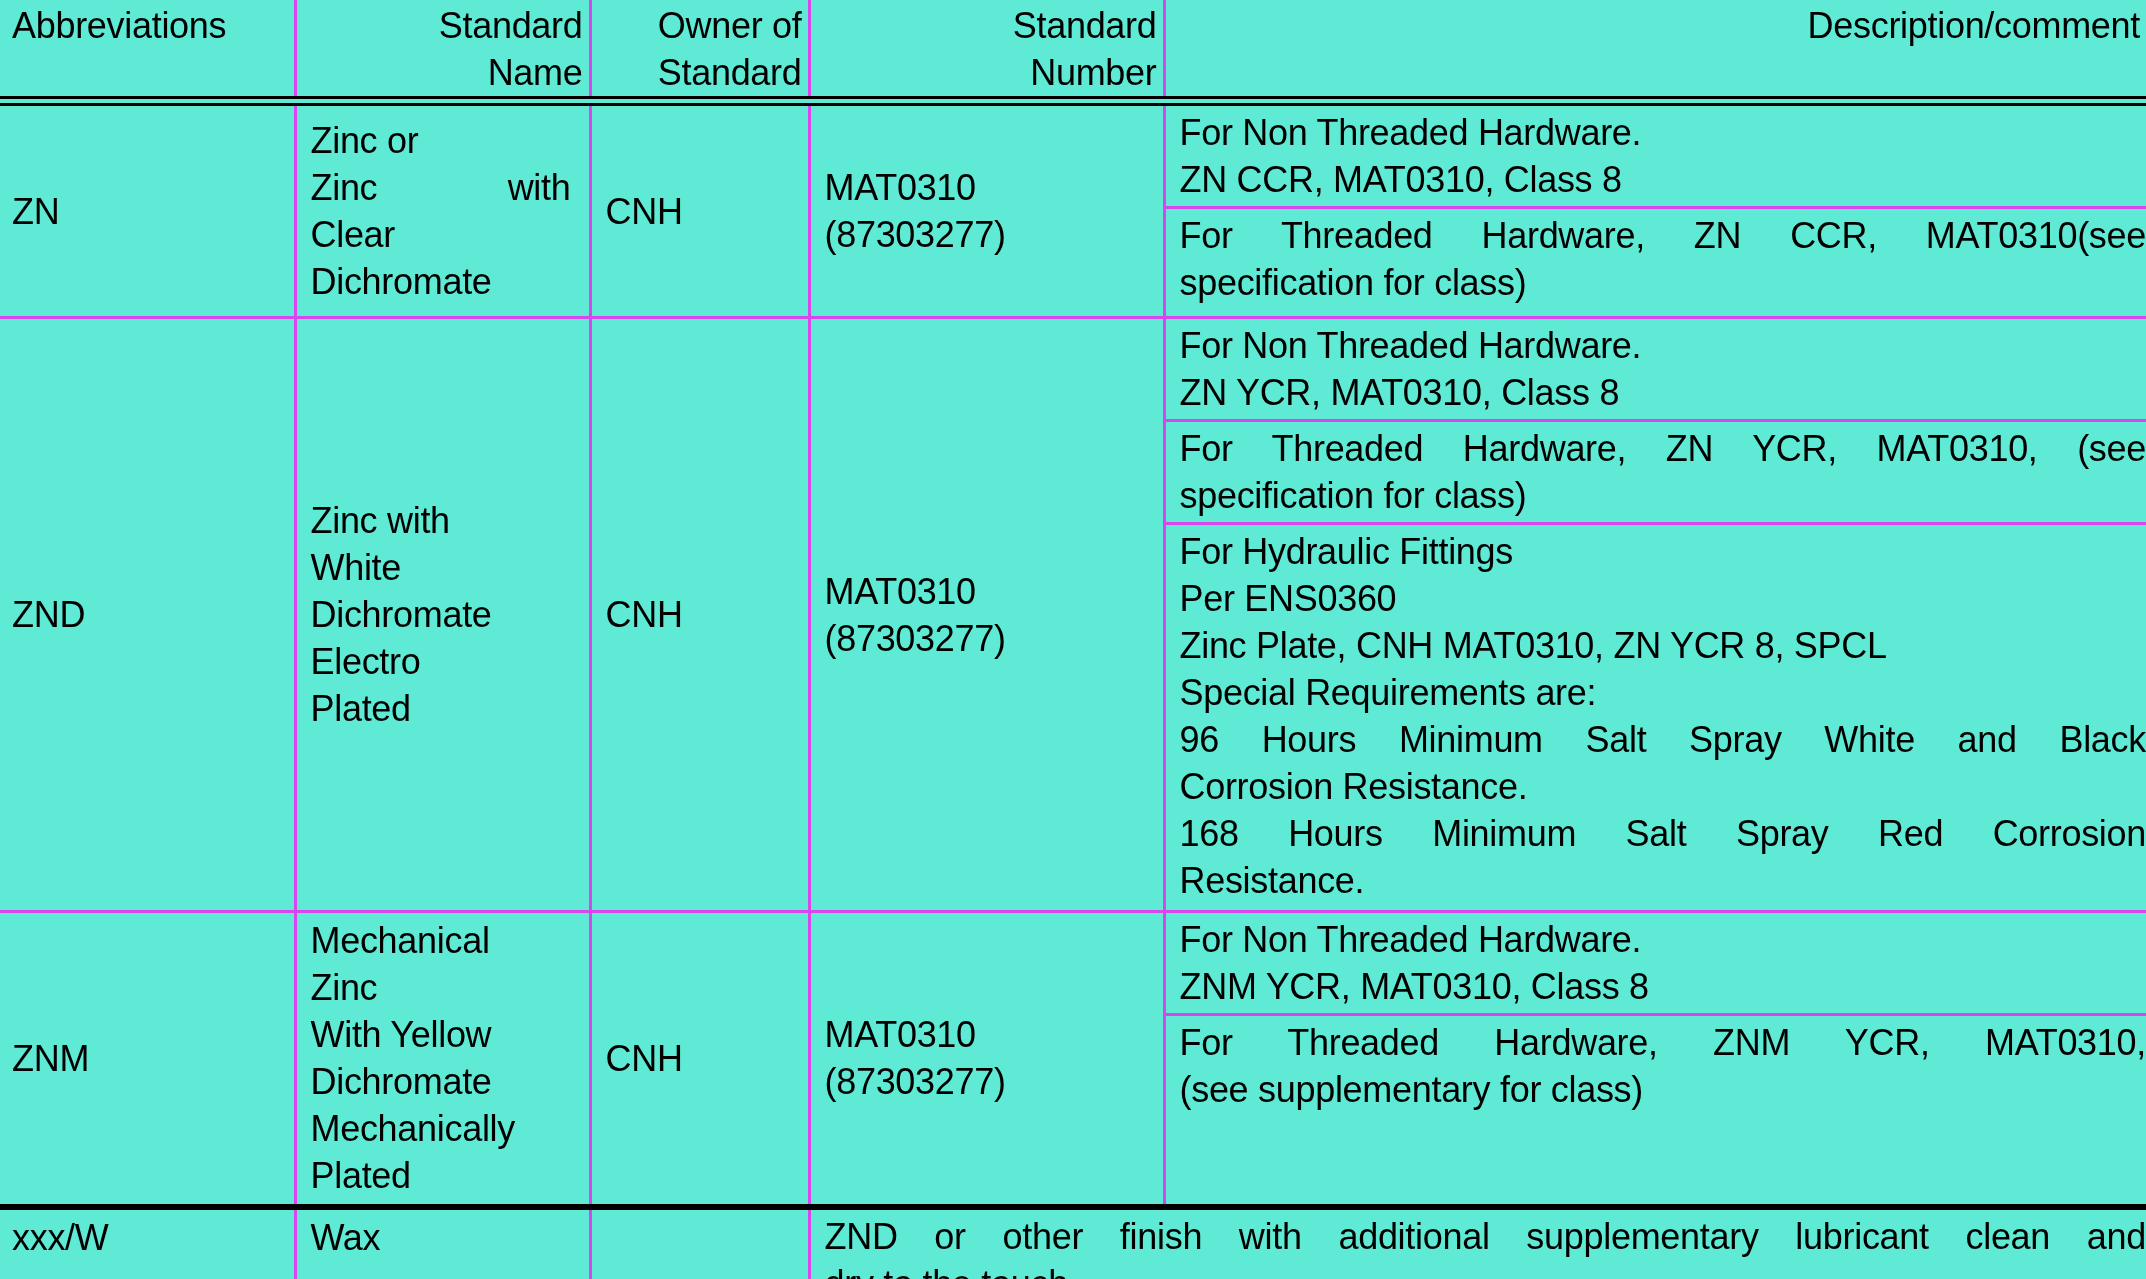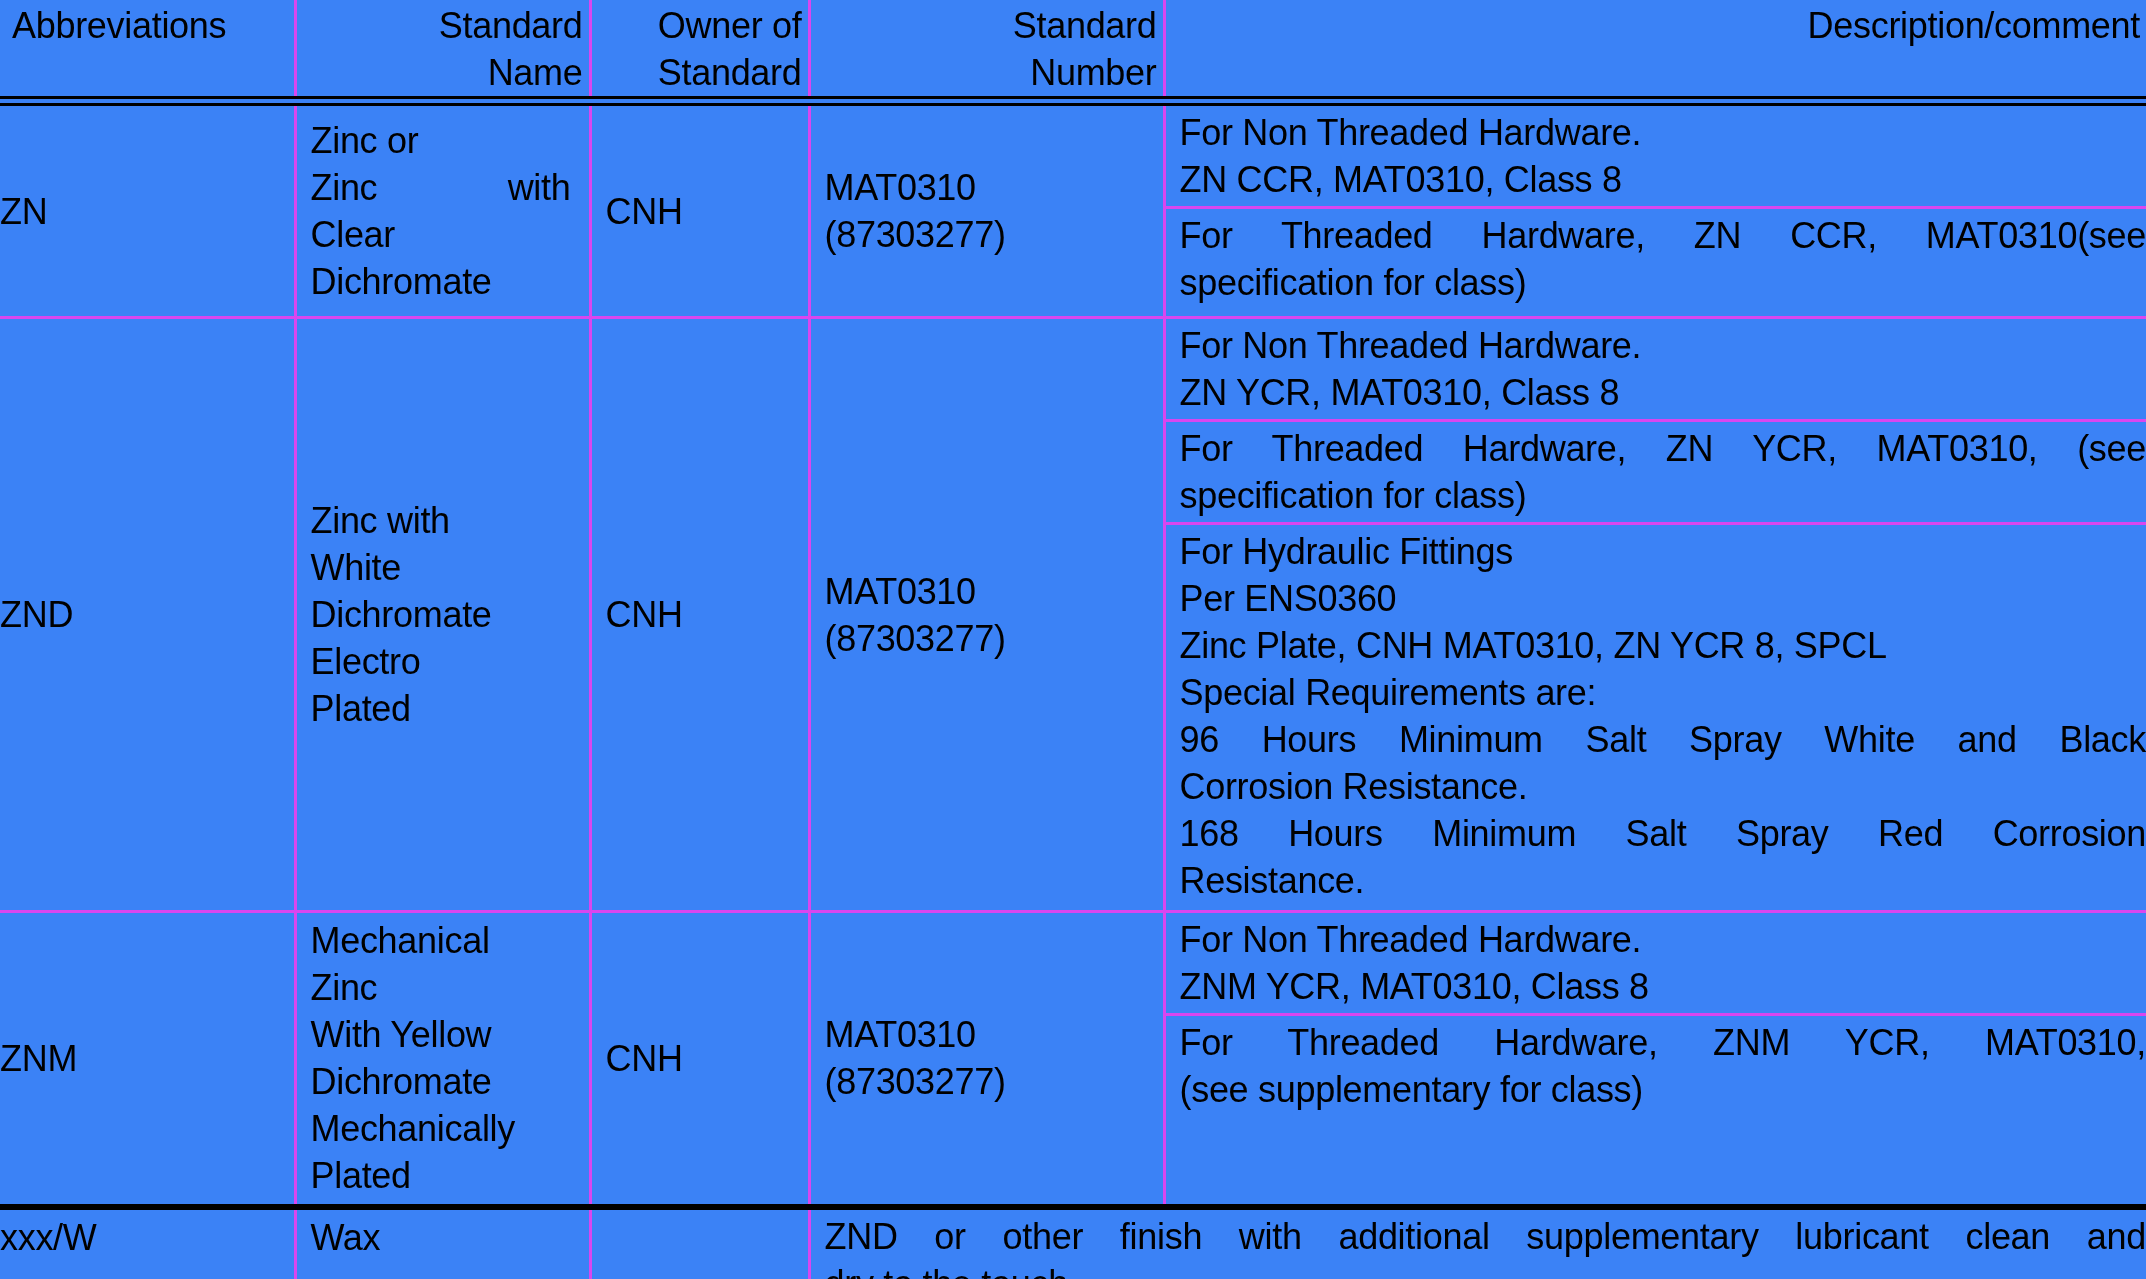--- a/index.html
+++ b/index.html
@@ -1,20 +1,20 @@
 <!DOCTYPE html>
 <html><head>
 <meta charset="utf-8">
 <style>
   html, body { margin: 0; padding: 0; background: #ffffff; }
   #page {
     width: 2146px;
     height: 1279px;
     overflow: hidden;
-    background: #3b82f6;
+    background: #5eead4;
     position: relative;
   }
   table {
     border-collapse: collapse;
     table-layout: fixed;
     width: 2146px;
     color: #000000;
     font-family: "Liberation Sans", sans-serif;
     font-size: 36px;
     line-height: 47px;
@@ -28,21 +28,21 @@
     vertical-align: top;
     text-align: right;
     padding: 2px 6px 0 6px;
   }
   thead th.first { border-left: none; text-align: left; padding-left: 12px; }
   thead th.lastcol { border-right: none; padding-left: 42px; }
   td {
     vertical-align: middle;
     padding: 4px 18px 4px 14px;
   }
-  td.c1 { border-left: none; padding-left: 0; }
+  td.c1 { border-left: none; padding-left: 12px; }
   td.desc {
     border-right: none;
     vertical-align: top;
     padding: 3px 0 3px 14px;
   }
   tr.last td {
     border-top: 6px solid #000000;
     border-bottom: 8px solid #000000;
     vertical-align: top;
   }

